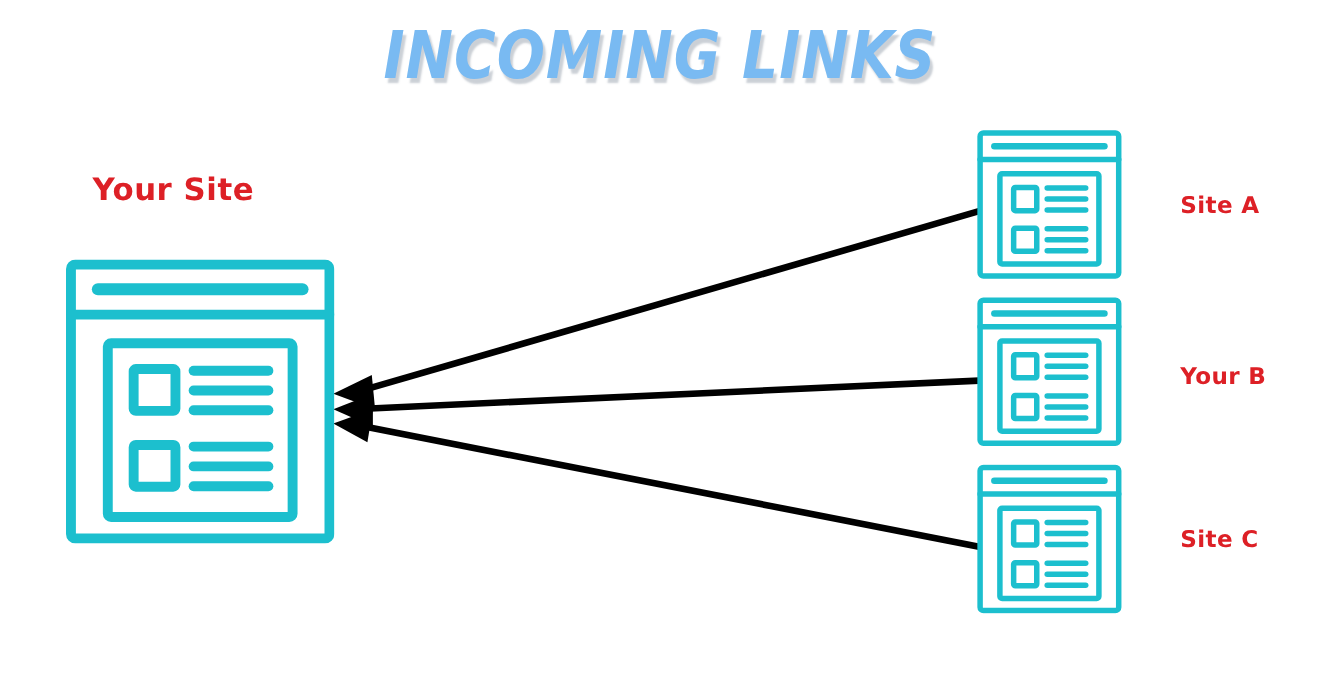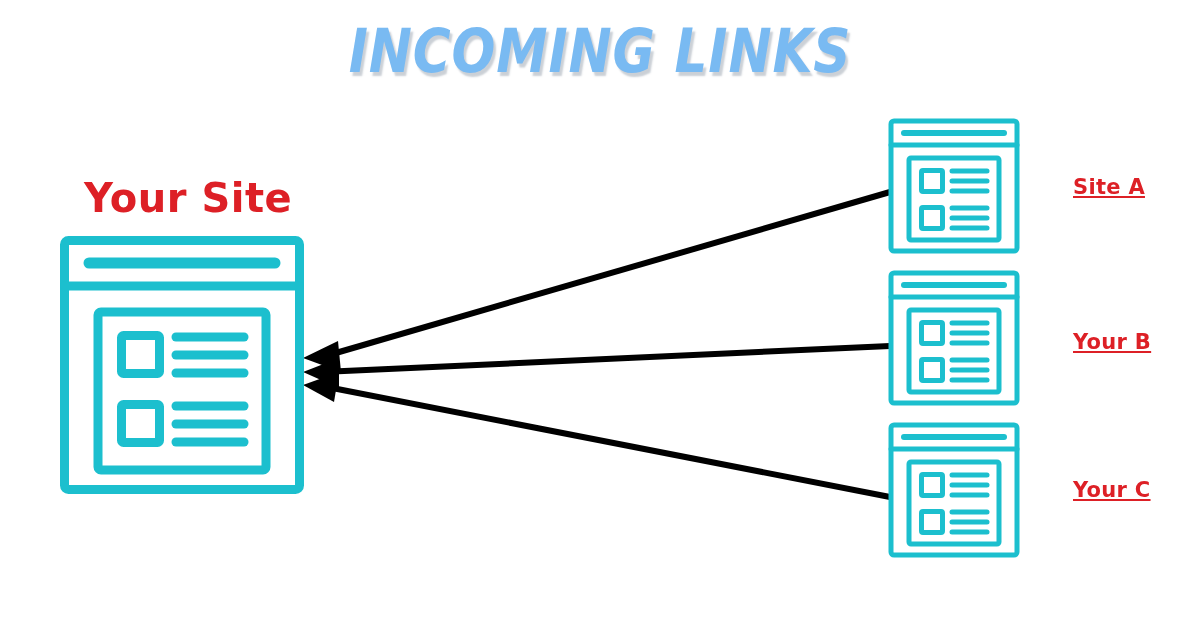--- a/index.html
+++ b/index.html
@@ -39,30 +39,29 @@
   
   .red-label {
     position: absolute;
     font-family: "DejaVu Sans", sans-serif;
     font-weight: 700;
     color: #dd2026;
     white-space: nowrap;
   }
   .your-site-label {
     left: 84px;
-    top: 175px;
-    font-size: 40px;
+    top: 156px;
+    font-size: 28px;
     letter-spacing: 0.5px;
     text-align: center;
   }
   .site-label {
     font-size: 21px;
     left: 1073px;
     letter-spacing: 0.3px;
-    text-decoration: underline;
   }
   #label-site-a { top: 175px; }
   #label-site-b { top: 330px; }
   #label-site-c { top: 478px; }
 
   
   .connectors {
     position: absolute;
     left: 0;
     top: 0;
@@ -193,15 +192,15 @@
         <rect x="33.5" y="89.5" width="21" height="21" rx="1.5" ry="1.5"></rect>
         <line x1="64" y1="90" x2="99" y2="90"></line>
         <line x1="64" y1="100" x2="99" y2="100"></line>
         <line x1="64" y1="110" x2="99" y2="110"></line>
       </g>
     </svg>
   </div>
 
   <div class="red-label site-label" id="label-site-a">Site A</div>
   <div class="red-label site-label" id="label-site-b">Your B</div>
-  <div class="red-label site-label" id="label-site-c">Your C</div>
+  <div class="red-label site-label" id="label-site-c">Site C</div>
 
 </div>
 
 </body></html>

